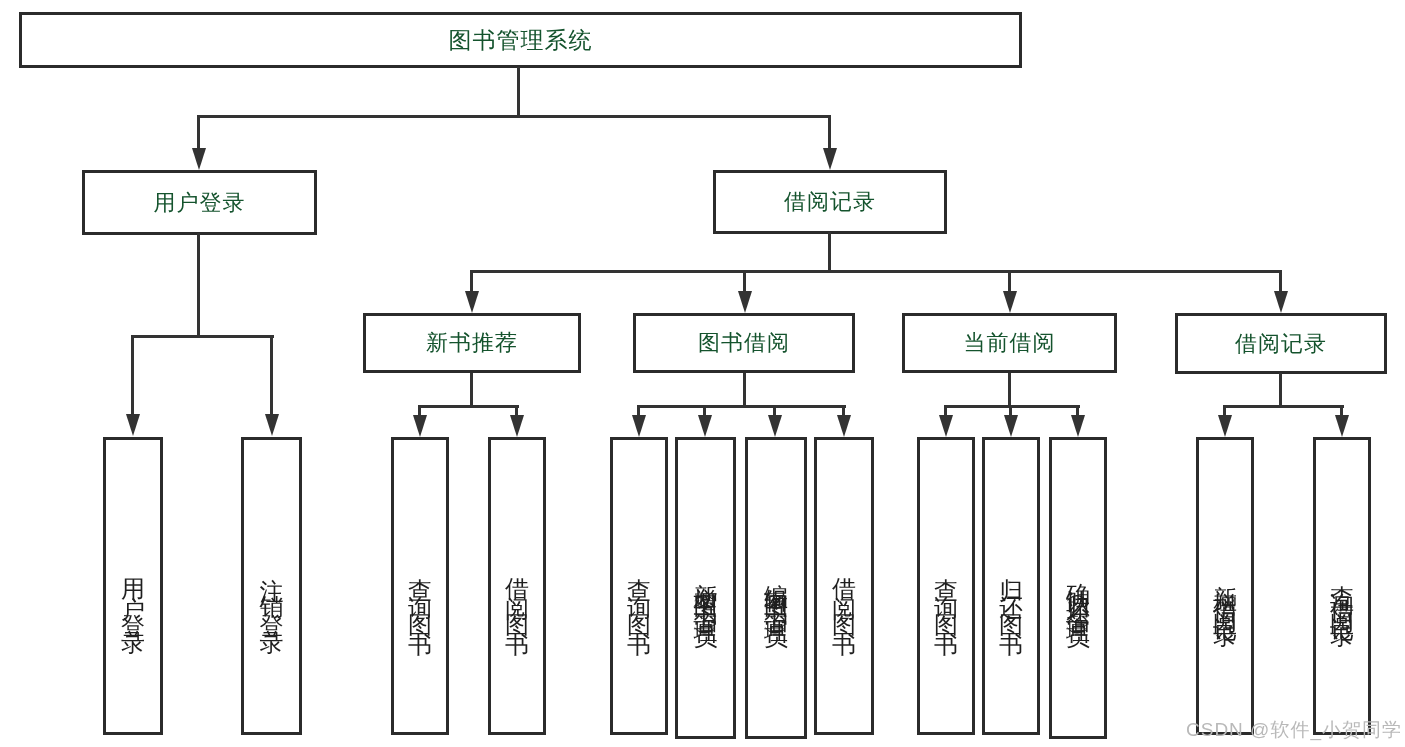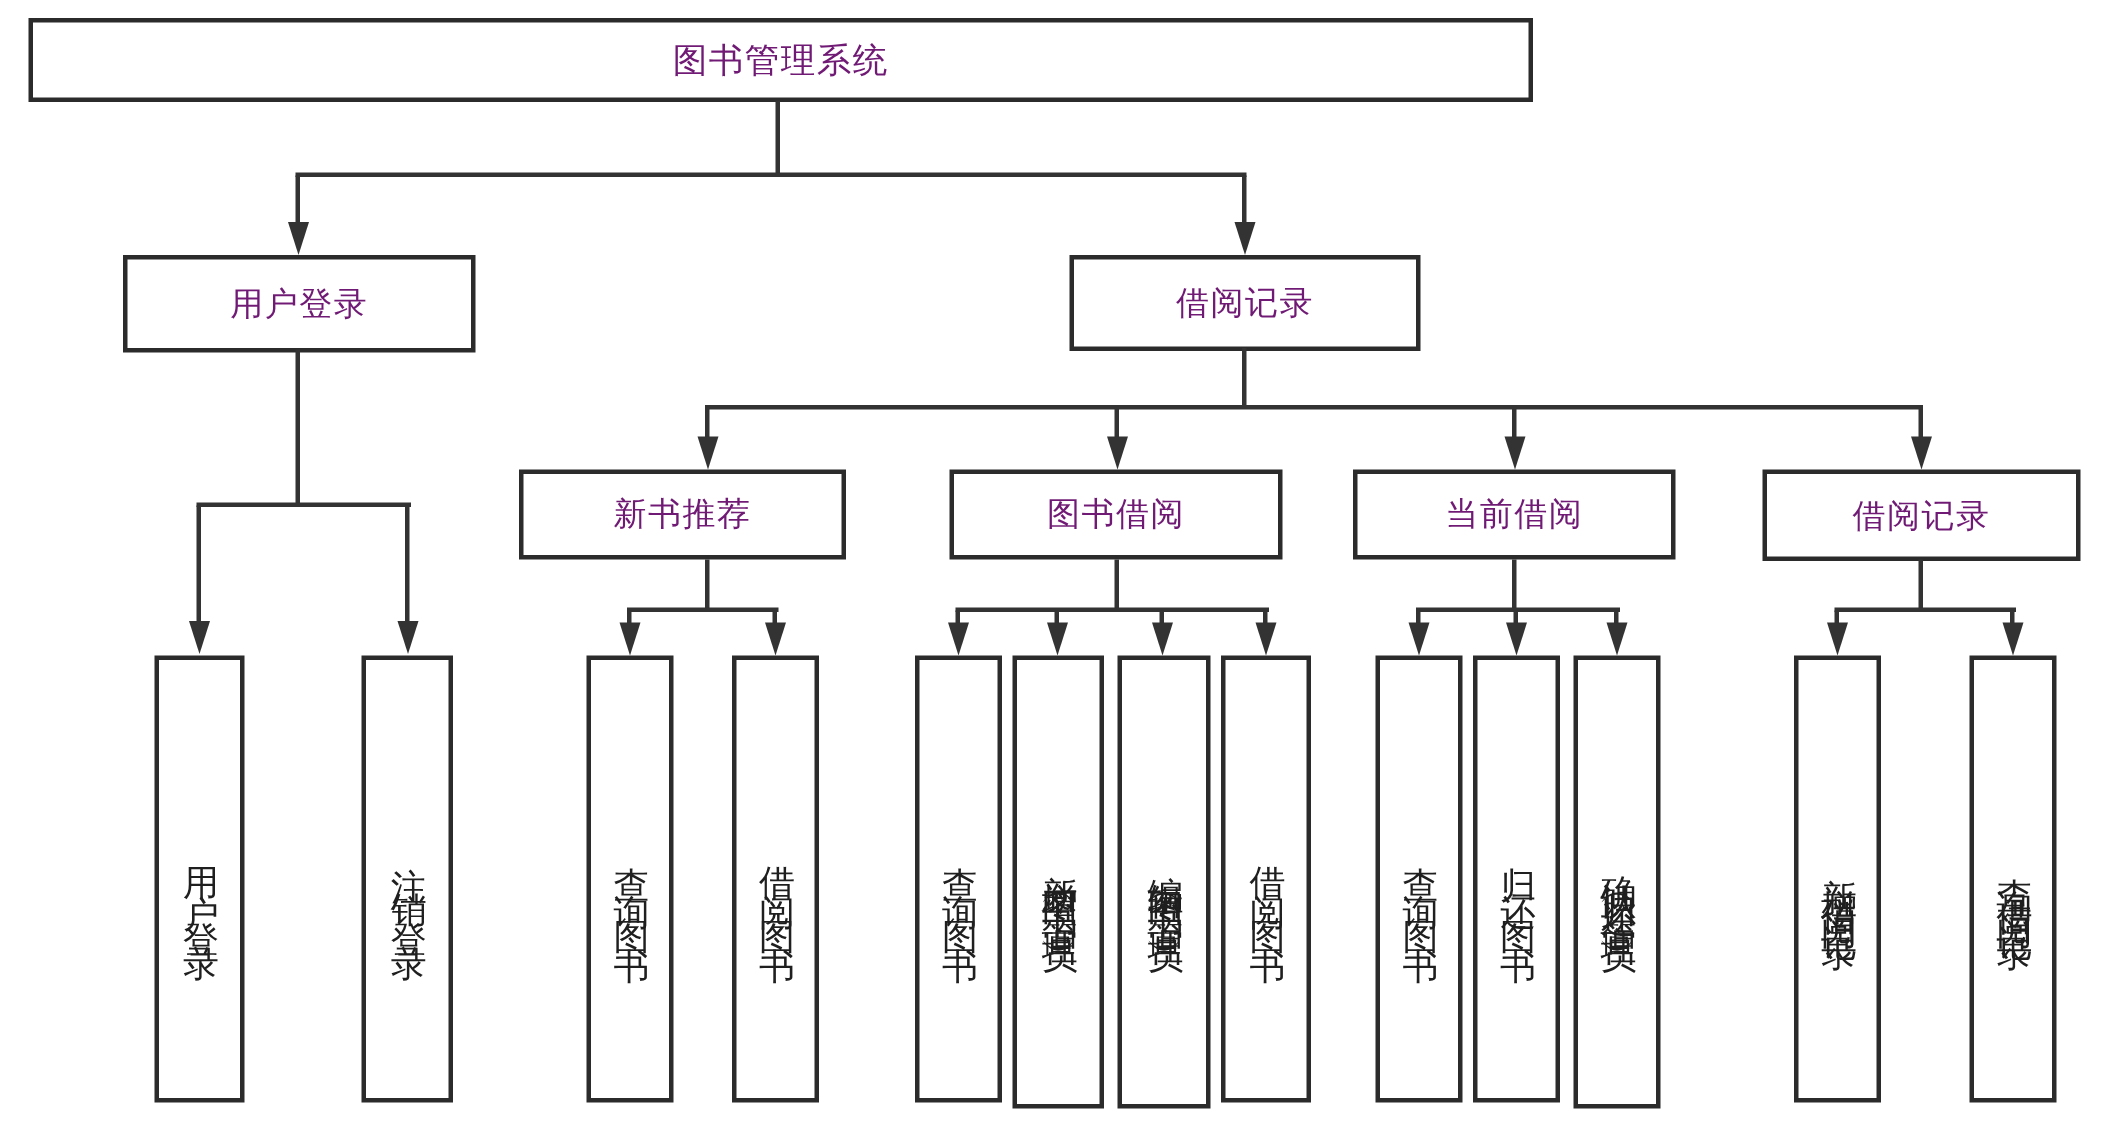--- a/index.html
+++ b/index.html
@@ -15,21 +15,21 @@
     position: absolute;
     box-sizing: border-box;
     background: #ffffff;
     border: 3px solid #2b2b2b;
     display: flex;
     align-items: center;
     justify-content: center;
   }
   .lbl {
     font-size: 22px;
-    color: #701a75;
+    color: #14532d;
     letter-spacing: 1px;
     white-space: nowrap;
   }
   .root .lbl { font-size: 23px; }
   .vlbl {
     writing-mode: vertical-rl;
     text-orientation: mixed;
     font-size: 24px;
     line-height: 1;
     color: #1f1f1f;
@@ -66,21 +66,21 @@
     <span class="lbl">图书管理系统</span>
   </div>
 
   <div class="box" style="left:82px;top:170px;width:235px;height:65px">
     <span class="lbl">用户登录</span>
   </div>
   <div class="box" style="left:713px;top:170px;width:234px;height:64px">
     <span class="lbl">借阅记录</span>
   </div>
 
-  <div class="box" style="left:346px;top:313px;width:218px;height:60px">
+  <div class="box" style="left:363px;top:313px;width:218px;height:60px">
     <span class="lbl">新书推荐</span>
   </div>
   <div class="box" style="left:902px;top:313px;width:215px;height:60px">
     <span class="lbl">当前借阅</span>
   </div>
   <div class="box" style="left:633px;top:313px;width:222px;height:60px">
     <span class="lbl">图书借阅</span>
   </div>
   <div class="box" style="left:1175px;top:313px;width:212px;height:61px">
     <span class="lbl">借阅记录</span>
@@ -178,14 +178,15 @@
   <div class="ln" style="left:1076px;top:407px;width:3px;height:10px"></div>
   <div class="arw" style="left:1071px;top:415px"></div>
 
   <div class="ln" style="left:1279px;top:373px;width:3px;height:34px"></div>
   <div class="ln" style="left:1223px;top:405px;width:121px;height:3px"></div>
   <div class="ln" style="left:1223px;top:407px;width:3px;height:10px"></div>
   <div class="arw" style="left:1218px;top:415px"></div>
   <div class="ln" style="left:1340px;top:407px;width:3px;height:10px"></div>
   <div class="arw" style="left:1335px;top:415px"></div>
 
+  <div class="watermark">CSDN @软件_小贺同学</div>
 
 </div>
 
 </body></html>

